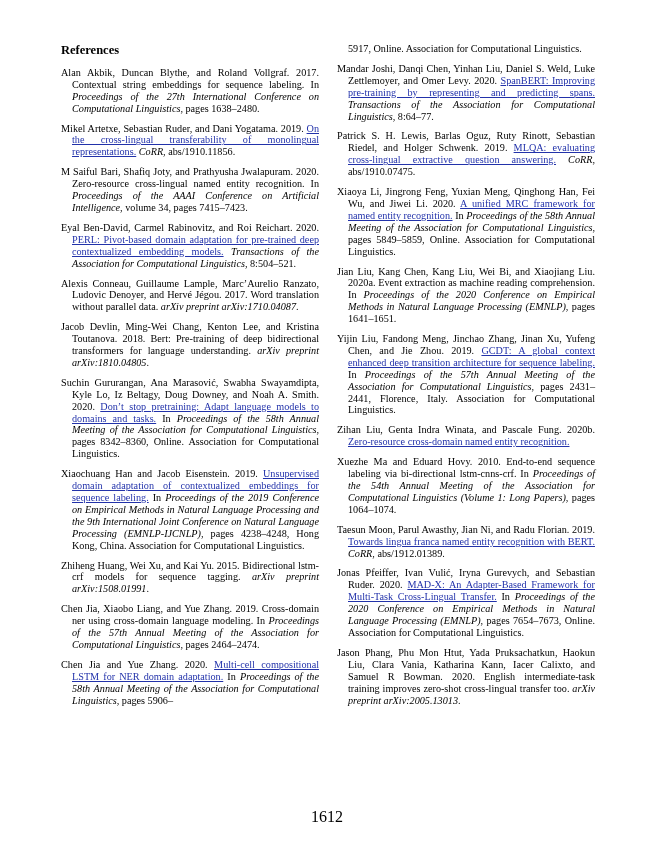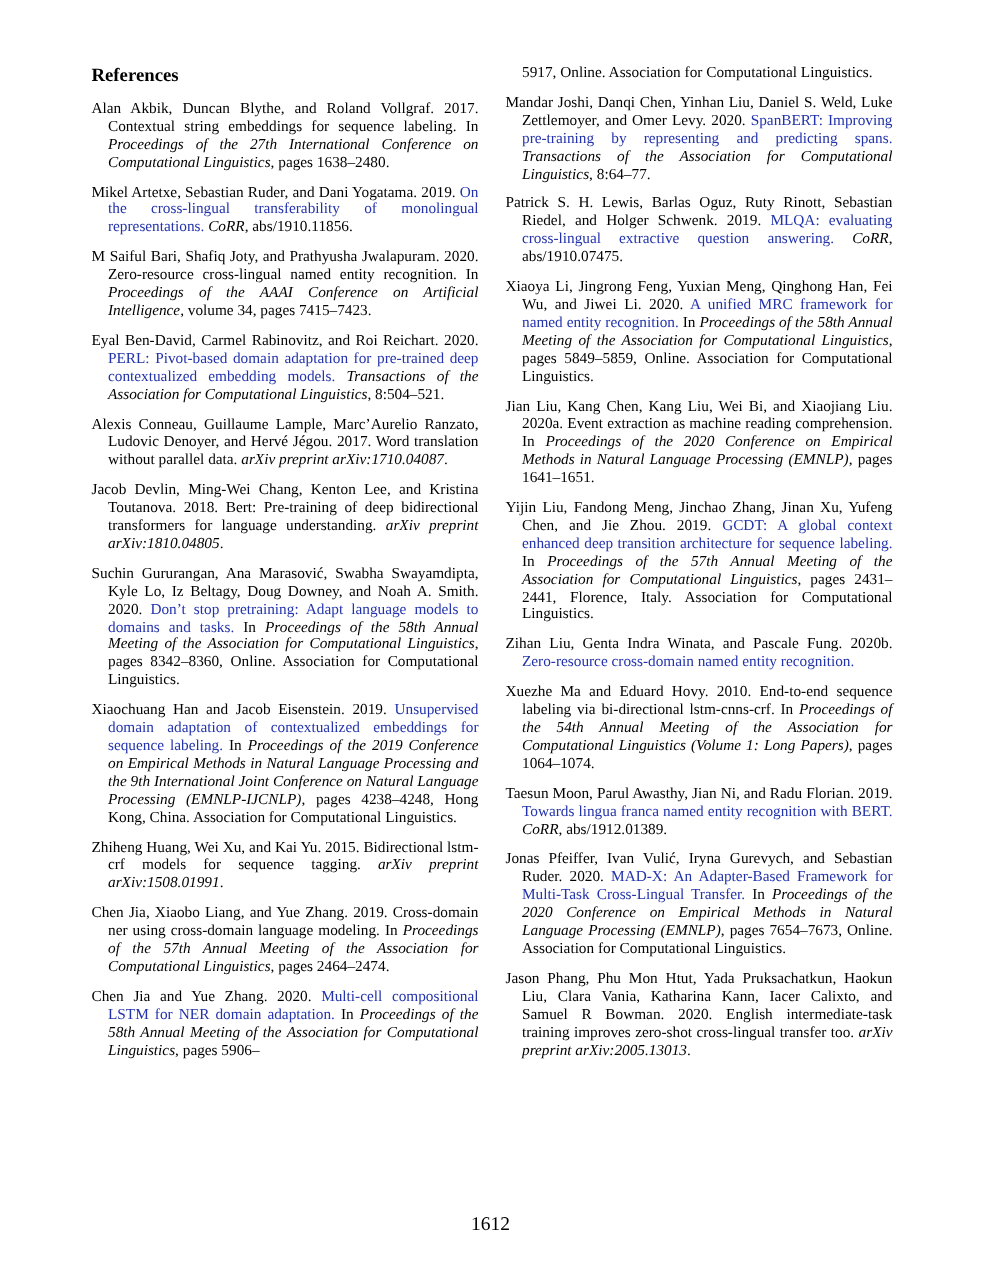--- a/index.html
+++ b/index.html
@@ -42,28 +42,28 @@
   .ref {
     padding-left: 11px;
     text-indent: -11px;
     margin-bottom: 8px;
   }
   .ref.cont {
     text-indent: 0;
   }
   .seg-n { font-style: normal; }
   .seg-i { font-style: italic; }
-  .seg-l { color: var(--link-color, #2232aa); }
+  .seg-l { color: var(--link-color, #2232aa); text-decoration: underline; }
   .page-number {
     position: absolute;
     left: 0;
     width: 654px;
     top: 808px;
     text-align: center;
-    font-size: 13px;
+    font-size: 16px;
   }
 </style>
 </head>
 <body>
 
 <div class="page">
   <div class="columns">
     <div class="col">
       <div class="refs-heading">References</div>
       <div>

